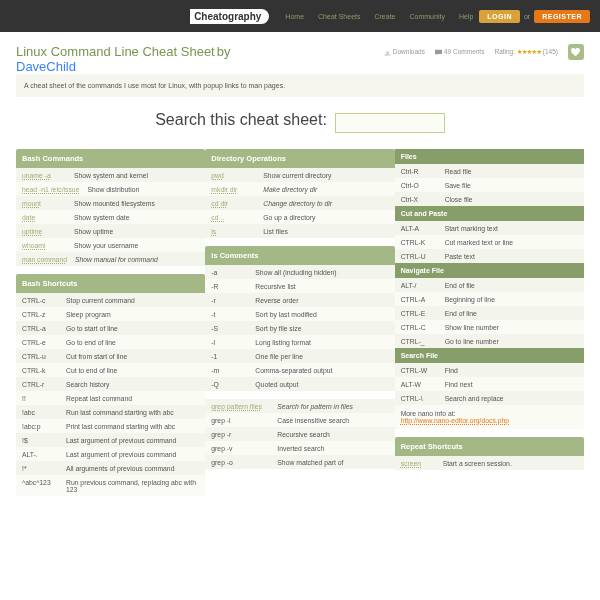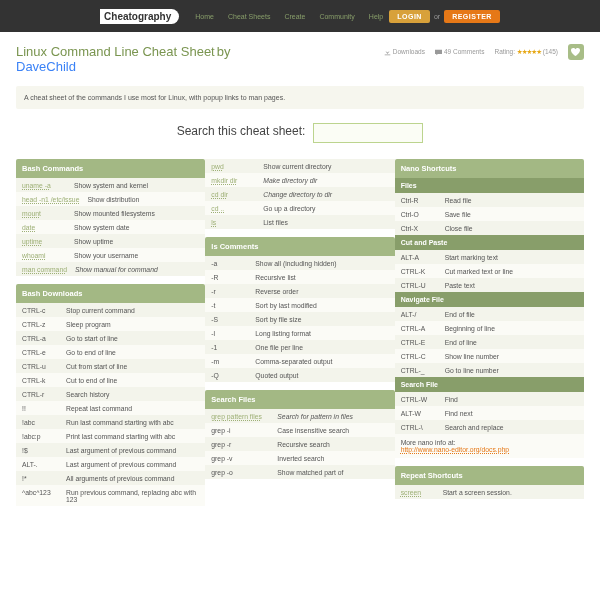--- a/index.html
+++ b/index.html
@@ -1,38 +1,38 @@
 <!DOCTYPE html>
 <html><head>
 <meta charset="utf-8">
 <style>
 *{margin:0;padding:0;box-sizing:border-box}
 body{font-family:Arial,Helvetica,sans-serif;background:#fff;font-size:7px;color:#333;width:600px}
-.topbar{background:#333;height:24px;display:flex;align-items:center;padding:16px 10px;justify-content:center}
+.topbar{background:#333;height:24px;display:flex;align-items:center;padding:16px 10px;justify-content:flex-end}
 .logo{background:#fff;color:#333;font-weight:bold;font-size:10px;padding:2px 8px 2px 4px;border-top-right-radius:10px;border-bottom-right-radius:10px}
 .nav{display:flex;gap:2px}
 .nav a{color:#889e6a;font-size:7px;text-decoration:none;padding:4px 6px}
 .auth{display:flex;align-items:center;gap:4px}
 .btn{padding:3px 8px;font-size:7px;font-weight:bold;letter-spacing:0.5px;border-radius:2px;color:#fff}
 .btn-login{background:#d8a13a}
 .btn-reg{background:#e67817}
 .or{color:#999;font-size:7px}
 .content{padding:12px 16px}
-.titlebar{display:flex;justify-content:space-between;align-items:flex-start;margin-bottom:12px}
+.titlebar{display:flex;justify-content:space-between;align-items:flex-start;margin-bottom:0}
 .title{font-size:13px;color:#7a9550;font-weight:normal}
 .author{color:#3b82f6;font-size:13px}
 .meta{display:flex;gap:10px;font-size:6.5px;color:#999;align-items:center}
 .meta a{color:#999;text-decoration:none}
 .meta svg{width:7px;height:7px;fill:#999;vertical-align:middle;margin-right:2px}
 .stars{color:#e6a817;letter-spacing:-1px}
 .heart{width:16px;height:16px;border-radius:3px;background:#a8bd87;display:flex;align-items:center;justify-content:center}
 .heart svg{fill:#fff;width:9px;height:9px}
 .desc{background:#f6f6ee;padding:8px;font-size:7px;color:#555;margin-bottom:14px;border-radius:2px}
 .searchbar{text-align:center;margin:10px 0 16px}
-.searchlbl{font-size:12px;color:#444}
+.searchlbl{font-size:16px;color:#444}
 .searchbox{display:inline-block;width:110px;height:20px;border:1px solid #bcd48e;background:#fbfdf5;vertical-align:middle;margin-left:6px}
 .cols{display:flex;}
 .col{flex:1;min-width:0}
 .block-hd{background:#a3b884;color:#fff;font-size:7.5px;font-weight:bold;padding:5px 6px;border-radius:2px 2px 0 0}
 .sub-hd{background:#889e6a;color:#fff;font-size:7px;font-weight:bold;padding:4px 6px}
 .row{display:flex;padding:3.5px 6px;font-size:6.8px;align-items:baseline}
 .row:nth-child(odd){background:#f3f4eb}
 .row:nth-child(even){background:#fbfbf6}
 .cmd{color:#9eb076;text-decoration:underline dotted;flex:0 0 auto;margin-right:8px;min-width:44px}
 .cmd-plain{color:#555;flex:0 0 auto;margin-right:8px;min-width:36px}
@@ -121,21 +121,21 @@
           <div class="row">
             <span class="cmd">whoami</span>
             <span class="txt">Show your username</span>
           </div>
           <div class="row">
             <span class="cmd">man command</span>
             <span class="txt ital">Show manual for command</span>
           </div>
         </div>
       <div class="spacer"></div>
-      <div class="block-hd">Bash Downloads</div>
+      <div class="block-hd">Bash Shortcuts</div>
       <div id="bs">
           <div class="row">
             <span class="cmd-plain">CTRL-c</span>
             <span class="txt">Stop current command</span>
           </div>
           <div class="row">
             <span class="cmd-plain">CTRL-z</span>
             <span class="txt">Sleep program</span>
           </div>
           <div class="row">
@@ -183,20 +183,21 @@
             <span class="txt">All arguments of previous command</span>
           </div>
           <div class="row">
             <span class="cmd-plain">^abc^123</span>
             <span class="txt">Run previous command, replacing abc with 123</span>
           </div>
         </div>
     </div>
 
     <div class="col">
+      <div class="block-hd">Directory Operations</div>
       <div id="do">
           <div class="row">
             <span class="cmd">pwd</span>
             <span class="txt">Show current directory</span>
           </div>
           <div class="row">
             <span class="cmd">mkdir dir</span>
             <span class="txt ital">Make directory dir</span>
           </div>
           <div class="row">
@@ -246,21 +247,20 @@
           <div class="row">
             <span class="cmd-plain">-m</span>
             <span class="txt">Comma-separated output</span>
           </div>
           <div class="row">
             <span class="cmd-plain">-Q</span>
             <span class="txt">Quoted output</span>
           </div>
         </div>
       <div class="spacer"></div>
-      <div class="block-hd">Search Files</div>
       <div id="sf">
           <div class="row">
             <span class="cmd" style="min-width:58px">grep pattern files</span>
             <span class="txt ital">Search for pattern in files</span>
           </div>
           <div class="row">
             <span class="cmd-plain" style="min-width:58px">grep -i</span>
             <span class="txt">Case insensitive search</span>
           </div>
           <div class="row">
@@ -272,21 +272,20 @@
             <span class="txt">Inverted search</span>
           </div>
           <div class="row">
             <span class="cmd-plain" style="min-width:58px">grep -o</span>
             <span class="txt">Show matched part of</span>
           </div>
         </div>
     </div>
 
     <div class="col">
-      <div class="block-hd">Nano Shortcuts</div>
       <div class="sub-hd">Files</div>
       <div id="nf">
           <div class="row">
             <span class="cmd-plain">Ctrl-R</span>
             <span class="txt">Read file</span>
           </div>
           <div class="row">
             <span class="cmd-plain">Ctrl-O</span>
             <span class="txt">Save file</span>
           </div>

